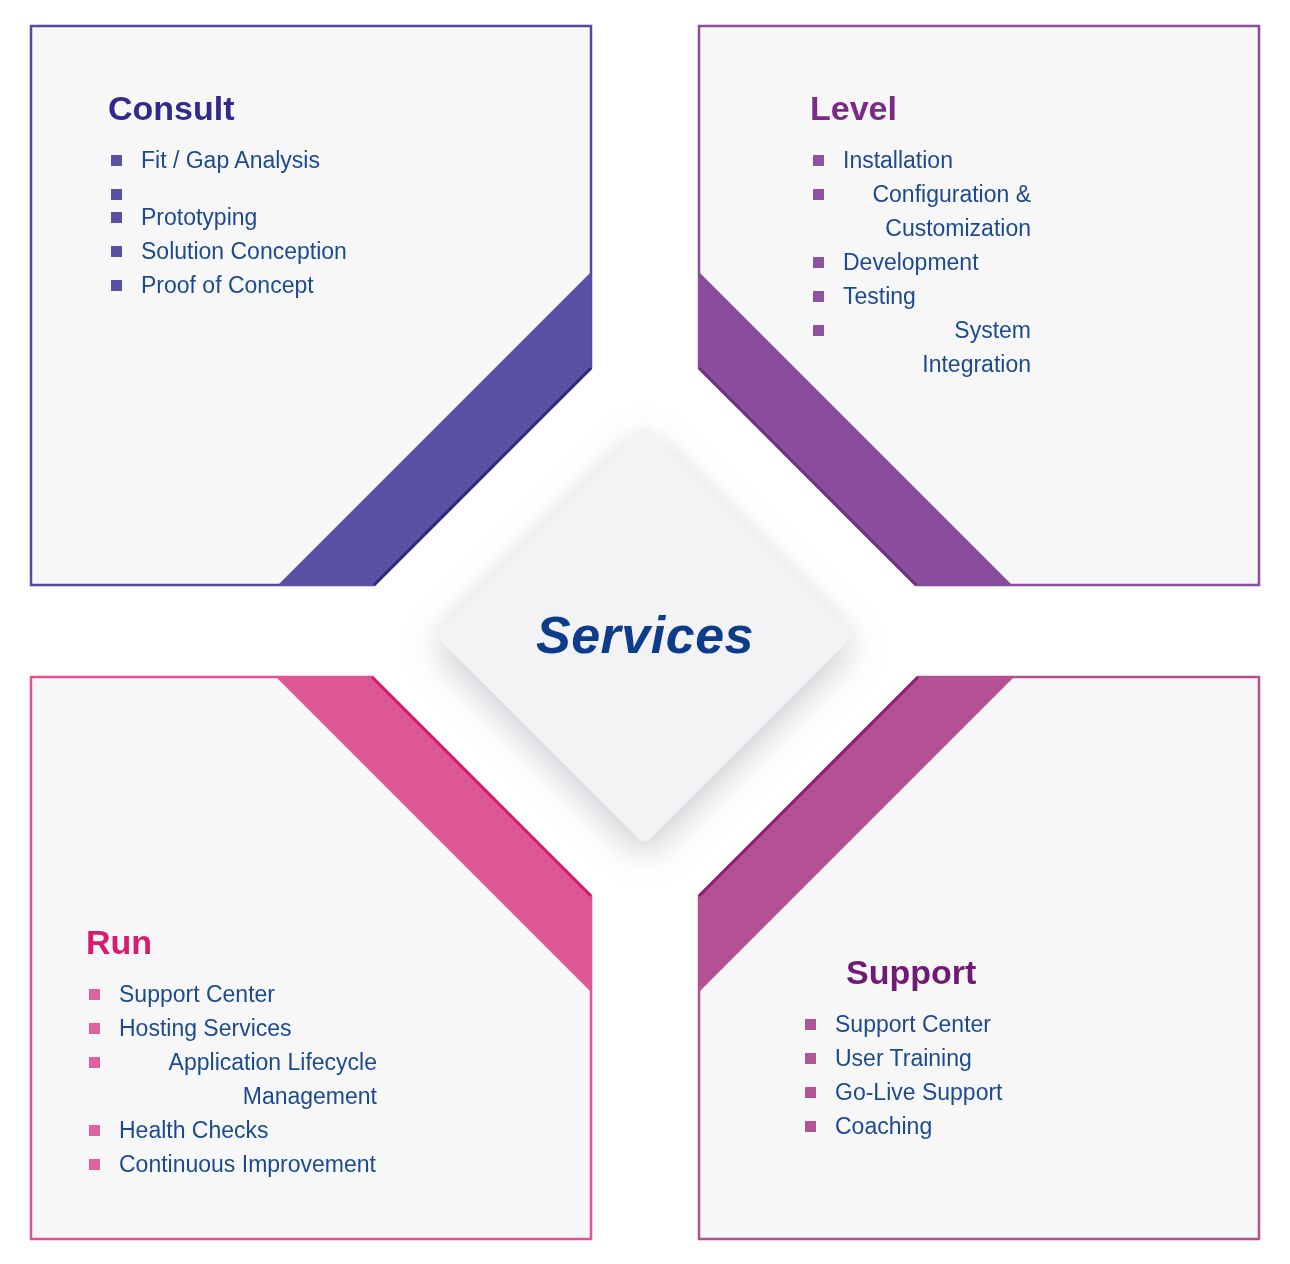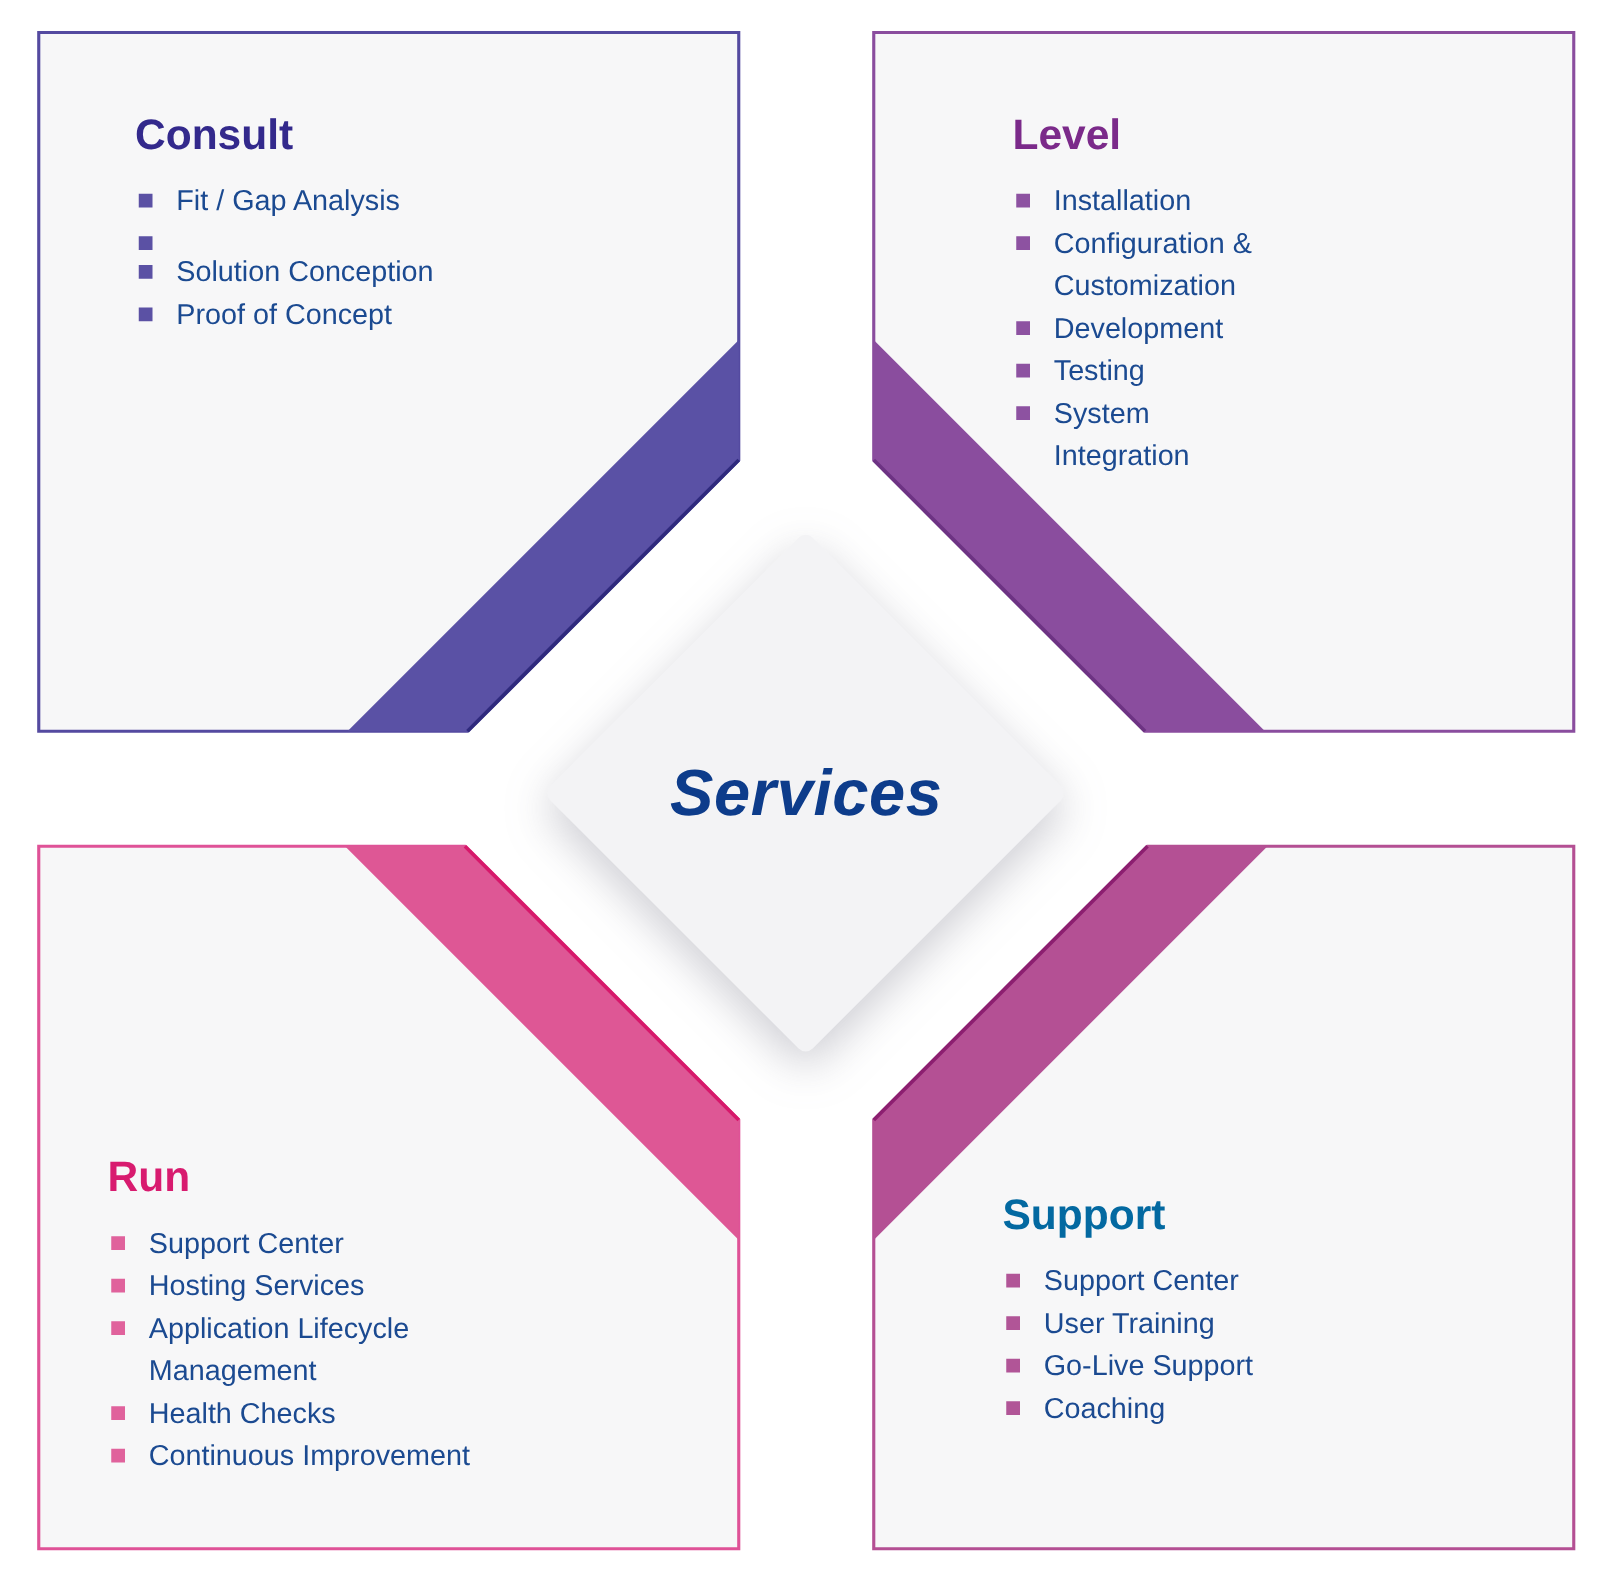--- a/index.html
+++ b/index.html
@@ -32,41 +32,41 @@
     position: absolute; left: 445px; top: 600px; width: 400px; height: 70px;
     display: flex; align-items: center; justify-content: center;
     font-size: 52px; font-weight: bold; color: #0d3c8b;
     letter-spacing: 0.5px;
     font-style: italic;
   }
 
   
   .quad { position: absolute; }
   .quad-title { margin: 0 0 15px 0; font-size: 34px; line-height: 40px; font-weight: bold; }
-  .quad-list { list-style: none; margin: 0; padding: 0 0 0 3px; }
+  .quad-list { list-style: none; margin: 0; padding: 0 0 0 3px; text-align: right; }
   .quad-list li { display: flex; align-items: flex-start; line-height: 34px; font-size: 23px; color: #1b4a91; }
   .bullet { flex: 0 0 11px; width: 11px; height: 11px; margin: 12px 19px 0 0; display: inline-block; }
 
   .q-consult { left: 108px; top: 88px; }
   .q-consult .quad-title { color: #33298c; }
   .q-consult .bullet { background: #5b51a4; }
   .q-consult .quad-list { width: 290px; }
 
   .q-build { left: 810px; top: 88px; }
   .q-build .quad-title { color: #7b2a8a; }
   .q-build .bullet { background: #8d52a1; }
   .q-build .quad-list { width: 218px; }
 
   .q-run { left: 86px; top: 922px; }
   .q-run .quad-title { color: #d81b6f; }
   .q-run .bullet { background: #e0629c; }
   .q-run .quad-list { width: 288px; }
 
   .q-support { left: 802px; top: 952px; }
-  .q-support .quad-title { color: #0369a1; }
+  .q-support .quad-title { color: #701a75; margin-left: 44px; }
   .q-support .bullet { background: #b15597; }
   .q-support .quad-list { width: 250px; }
 </style>
 </head>
 <body>
 
 <div class="stage">
 
   <svg class="bg" width="1290" height="1264" viewBox="0 0 1290 1264">
 
@@ -94,20 +94,24 @@
 
   <section class="quad q-consult">
     <h2 class="quad-title">Consult</h2>
     <ul class="quad-list">
       <li>
           <span class="bullet"></span>
           <span>Fit / Gap Analysis</span>
         </li>
       <li>
           <span class="bullet"></span>
+        </li>
+      <li>
+          <span class="bullet"></span>
+          <span>Prototyping</span>
         </li>
       <li>
           <span class="bullet"></span>
           <span>Solution Conception</span>
         </li>
       <li>
           <span class="bullet"></span>
           <span>Proof of Concept</span>
         </li>
     </ul>

